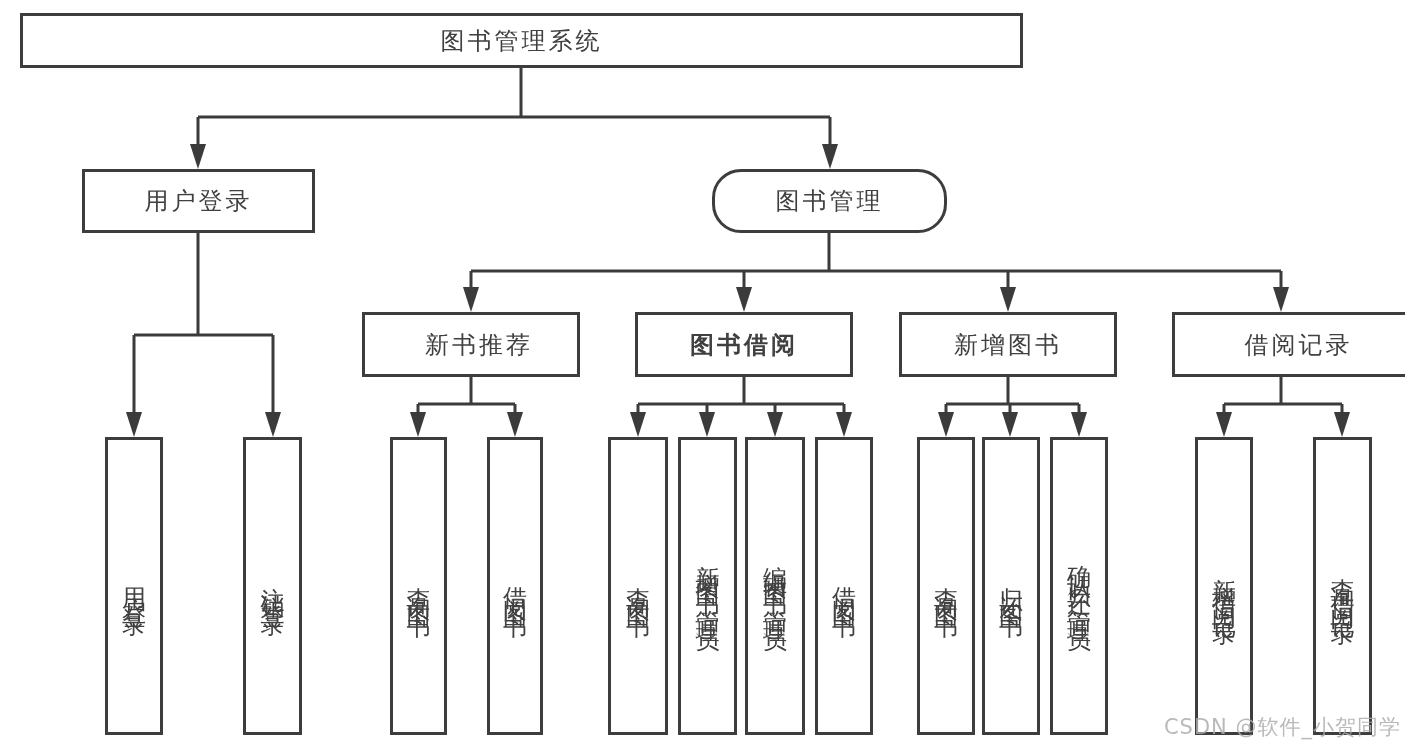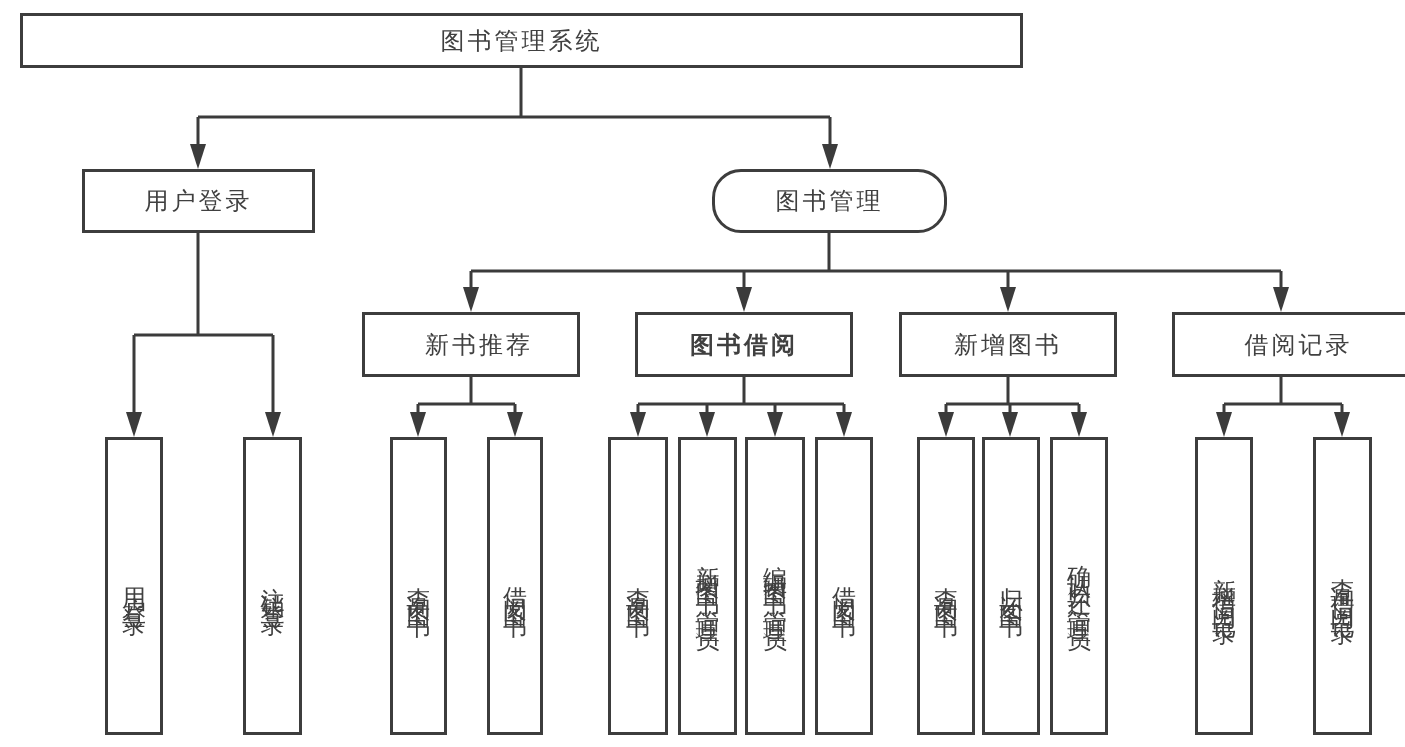--- a/index.html
+++ b/index.html
@@ -168,14 +168,15 @@
     <span>确认归还（管理员）</span>
   </div>
 
   <div class="box vbox" style="left:1195px; top:437px; width:58px; height:298px;">
     <span>新增借阅记录</span>
   </div>
   <div class="box vbox" style="left:1313px; top:437px; width:59px; height:298px;">
     <span>查询借阅记录</span>
   </div>
 
+  <div class="watermark">CSDN @软件_小贺同学</div>
 
 </div>
 
 </body></html>

